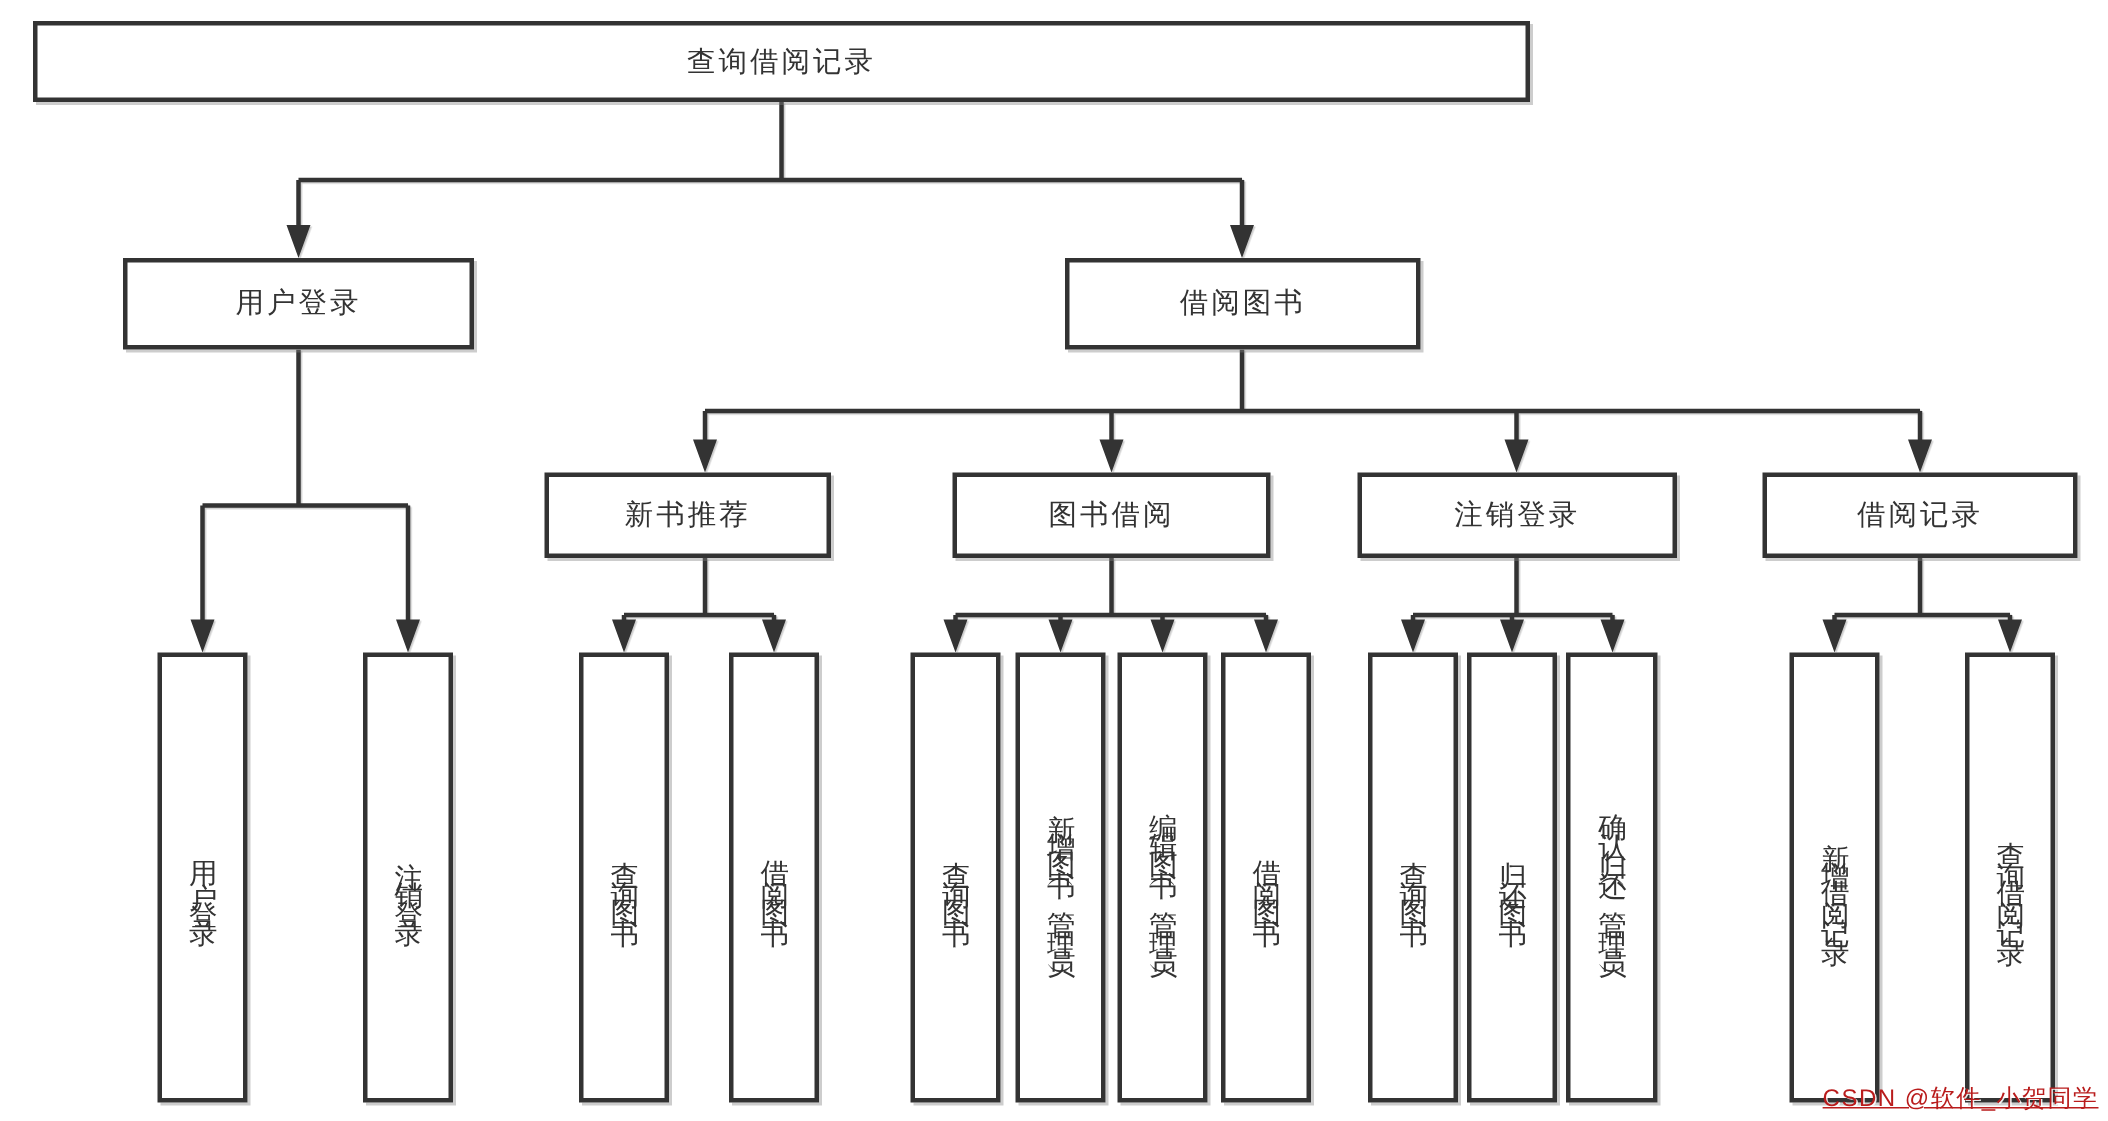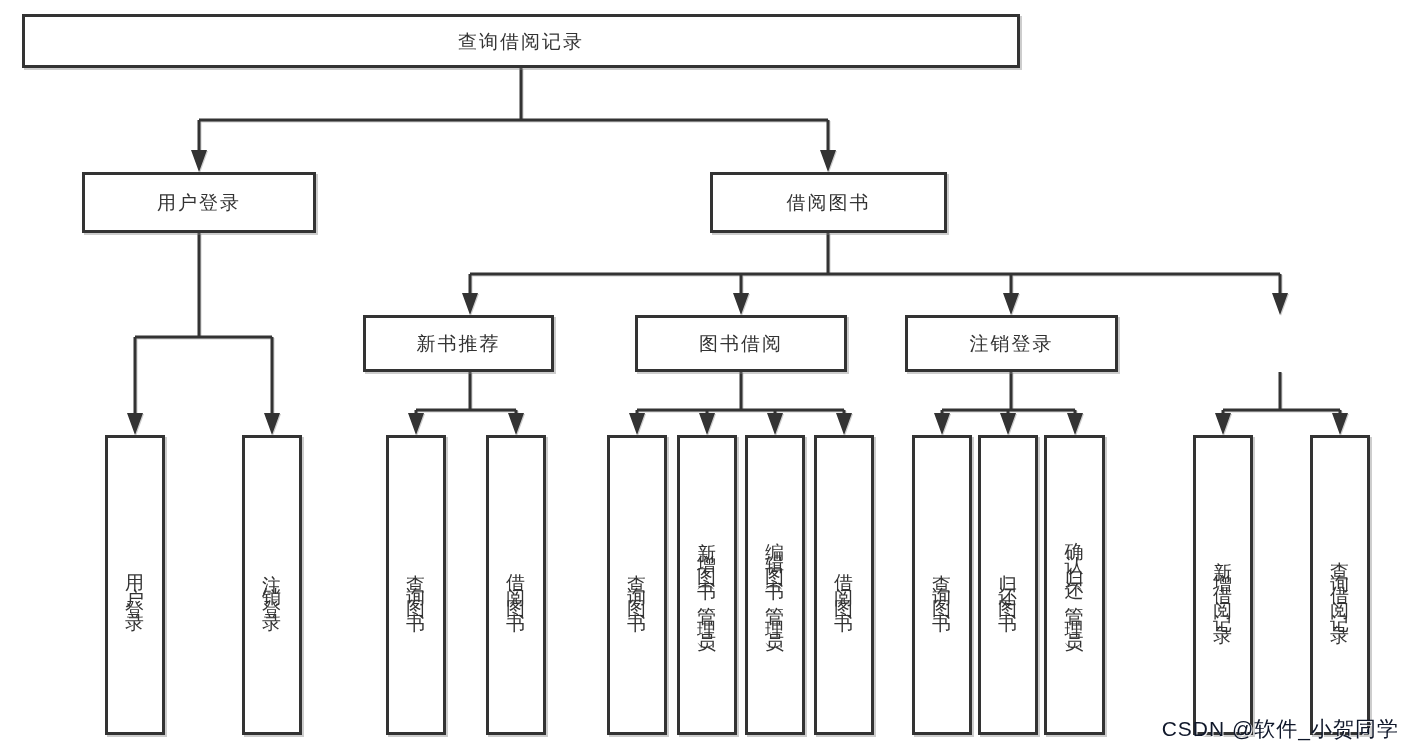--- a/index.html
+++ b/index.html
@@ -14,22 +14,22 @@
     position:absolute;background:#ffffff;border:3px solid #333333;box-sizing:border-box;
     display:flex;align-items:center;justify-content:center;
     box-shadow:2px 2px 0 rgba(130,130,130,.40);
   }
   .lbl{font-size:19px;color:#333333;letter-spacing:2px;line-height:1;white-space:nowrap;}
   .v .lbl{
     writing-mode:vertical-rl;text-orientation:mixed;
     letter-spacing:13px;white-space:normal;
   }
   .watermark{
-    position:absolute;right:6px;bottom:4px;font-size:21px;color:#0f172a;
-    letter-spacing:1px;text-shadow:1px 1px 0 rgba(255,255,255,.9);
+    position:absolute;right:6px;bottom:4px;font-size:16px;color:#b91c1c;
+    letter-spacing:1px;text-shadow:1px 1px 0 rgba(255,255,255,.9);text-decoration:underline;
   }
 </style>
 </head>
 <body>
 
 <div class="canvas">
 
   <svg class="connectors" width="1405" height="747" viewBox="0 0 1405 747">
     <path class="ln" d="M521 68 V120 M199 120 H828 M199 120 V152 M828 120 V152"></path>
     <path class="ln" d="M199 233 V337 M135 337 H272 M135 337 V415 M272 337 V415"></path>
@@ -73,20 +73,23 @@
 
   <div class="box h" style="left:363px;top:315px;width:191px;height:57px;">
     <span class="lbl">新书推荐</span>
   </div>
   <div class="box h" style="left:635px;top:315px;width:212px;height:57px;">
     <span class="lbl">图书借阅</span>
   </div>
   <div class="box h" style="left:905px;top:315px;width:213px;height:57px;">
     <span class="lbl">注销登录</span>
   </div>
+  <div class="box h" style="left:1175px;top:315px;width:210px;height:57px;">
+    <span class="lbl">借阅记录</span>
+  </div>
 
   <div class="box v" style="left:105px;top:435px;width:60px;height:300px;">
     <span class="lbl">用户登录</span>
   </div>
   <div class="box v" style="left:242px;top:435px;width:60px;height:300px;">
     <span class="lbl">注销登录</span>
   </div>
   <div class="box v" style="left:386px;top:435px;width:60px;height:300px;">
     <span class="lbl">查询图书</span>
   </div>

